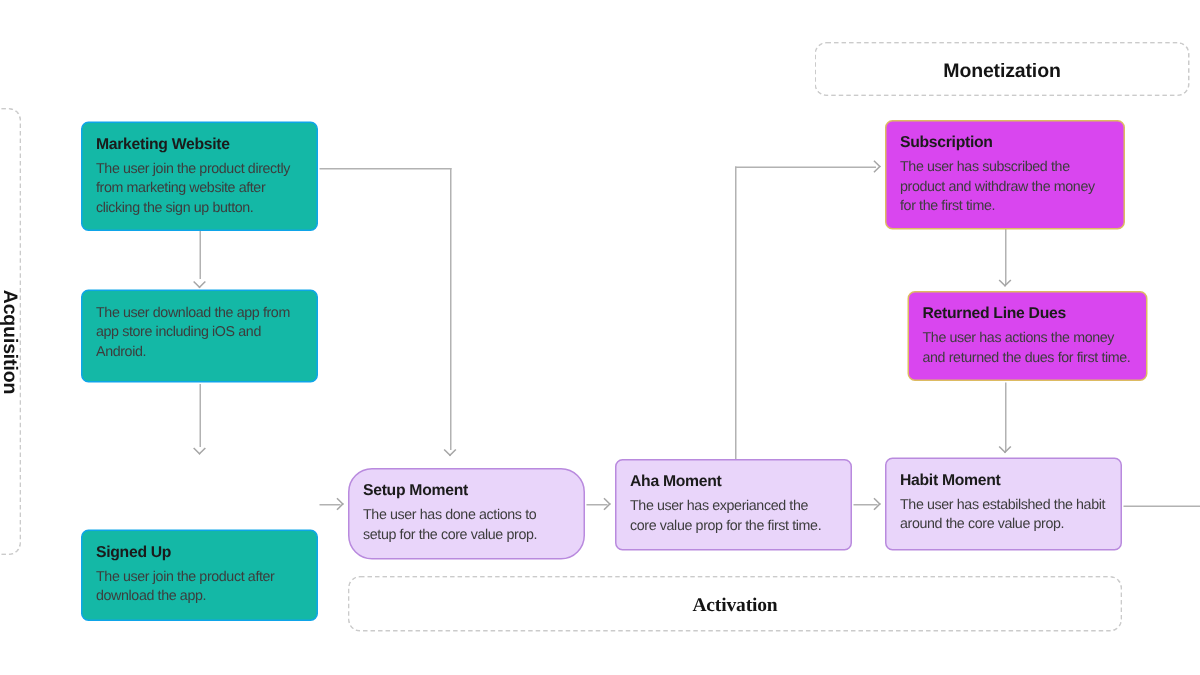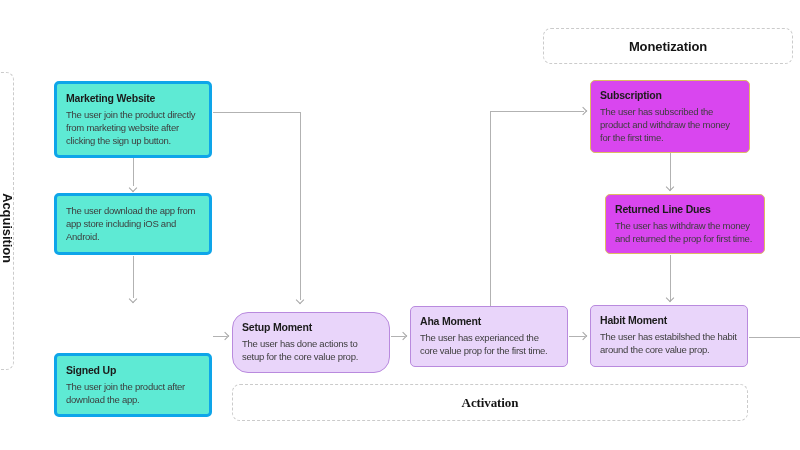--- a/index.html
+++ b/index.html
@@ -4,21 +4,21 @@
 <style>
   html,body{margin:0;padding:0;background:#fff;}
   #canvas{
     position:relative;width:800px;height:450px;background:#ffffff;
     overflow:hidden;font-family:"Liberation Sans",sans-serif;
   }
   .node{
     position:absolute;width:158px;min-height:60px;box-sizing:border-box;
     border-radius:5px;padding:8px 9px 8px 9px;
   }
-  .node.gray{background:#5eead4;border:3px solid #0ea5e9;}
+  .node.gray{background:#14b8a6;border:1px solid #0ea5e9;}
   .node.purple{background:#e9d5fa;border:1px solid #b98ade;}
   .node.yellow{background:#d946ef;border:1px solid #ddbb62;}
   .node-title{
     font-size:10.5px;font-weight:bold;color:#1b1b1b;
     letter-spacing:-0.2px;margin-bottom:3px;line-height:13px;
   }
   .node-body{
     font-size:9.5px;color:#3d3d3d;letter-spacing:-0.25px;line-height:13px;
   }
   .section-box{
@@ -119,16 +119,16 @@
     <div class="node-body">The user has estabilshed the habit around the core value prop.</div>
   </div>
 
   <div class="node yellow" style="left:590px;top:80px;width:160px;min-height:63px;">
     <div class="node-title">Subscription</div>
     <div class="node-body">The user has subscribed the product and withdraw the money for the first time.</div>
   </div>
 
   <div class="node yellow" style="left:590px;top:194px;width:160px;min-height:60px;margin-left:15px;">
     <div class="node-title">Returned Line Dues</div>
-    <div class="node-body">The user has withdraw the money and returned the prop for first time.</div>
+    <div class="node-body">The user has actions the money and returned the dues for first time.</div>
   </div>
 
 </div>
 
 </body></html>

